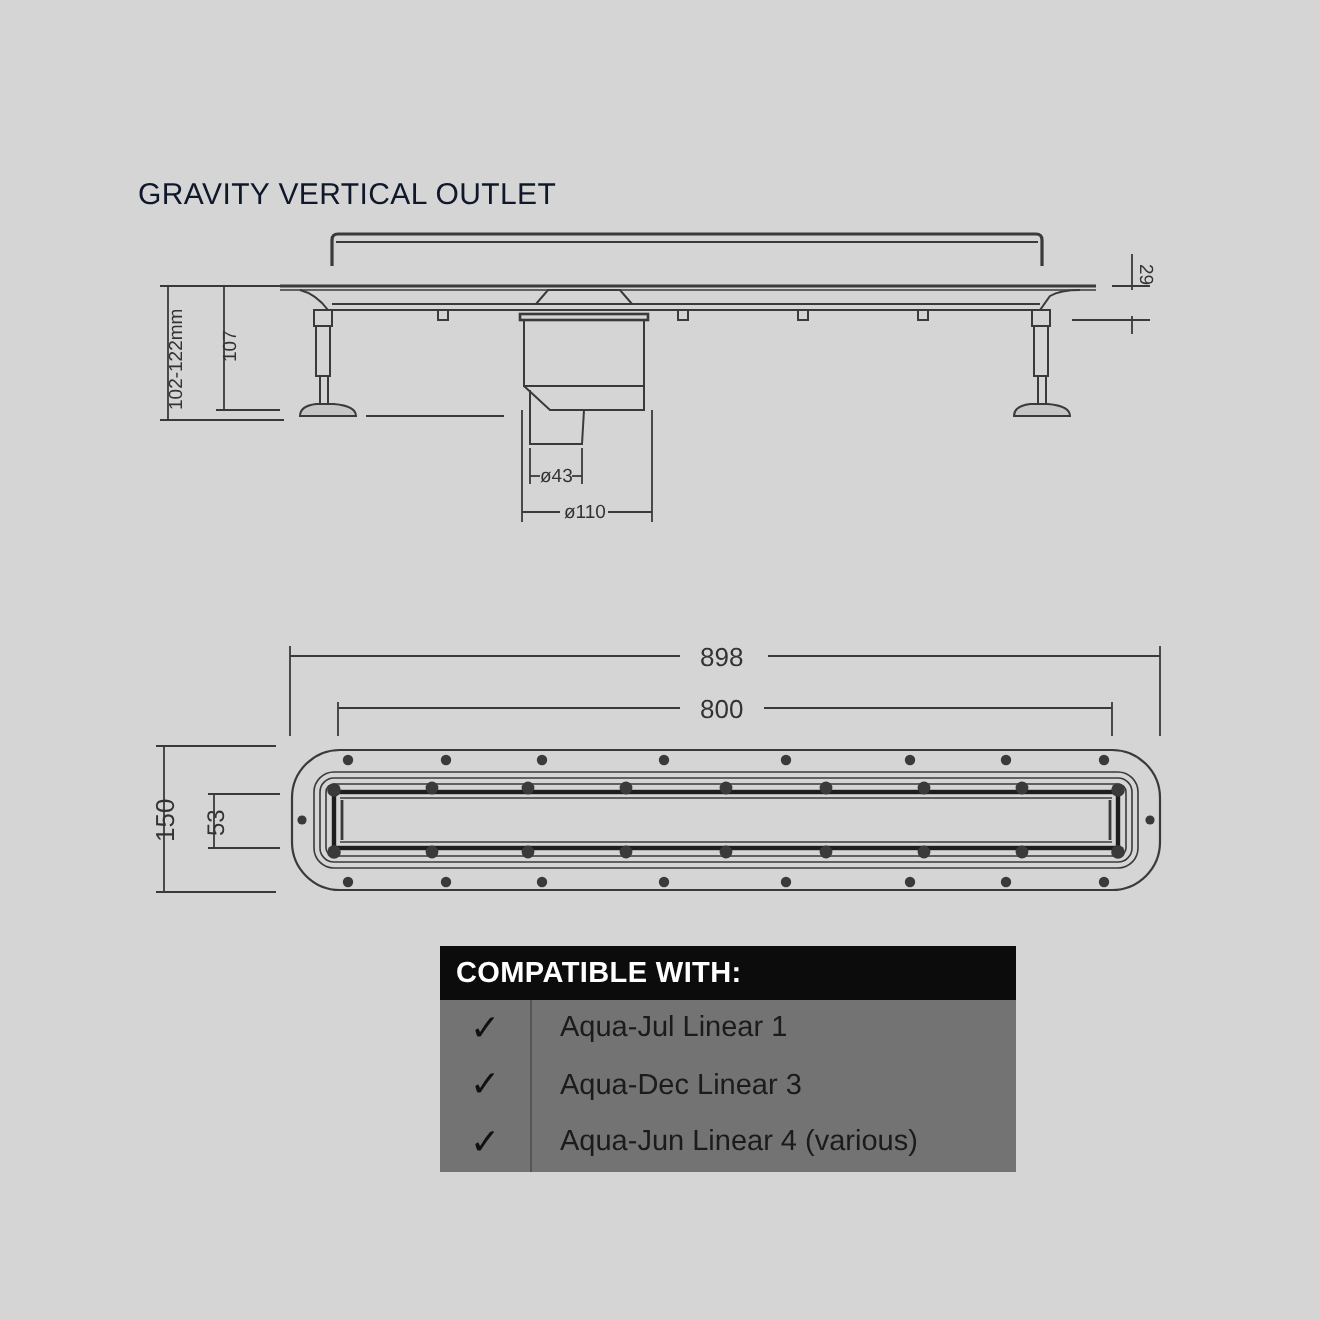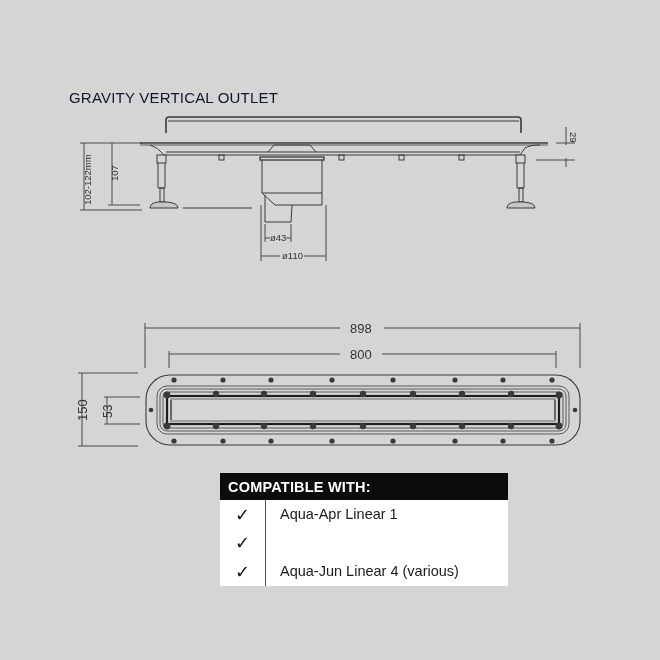--- a/index.html
+++ b/index.html
@@ -14,21 +14,21 @@
     .title {
       position: absolute; left: 69px; top: 89px;
       font-size: 15px; letter-spacing: 0.2px; color: #0f172a;
       font-family: "Liberation Sans", sans-serif;
     }
     svg.drawing { position: absolute; left: 0; top: 0; }
     .dimtxt { font-family: "Liberation Sans", sans-serif; fill: #333; }
     .compat {
       position: absolute; left: 220px; top: 473px;
       width: 288px; height: 113px;
-      background: #ffffff;
+      background: #737373;
     }
     .compat-head {
       background: #0c0c0c; color: #fff;
       height: 27px; line-height: 28px;
       font-family: "Liberation Sans", sans-serif;
       font-weight: bold; font-size: 14.5px;
       padding-left: 8px; letter-spacing: 0.2px;
     }
     .compat-body { position: relative; height: 86px; }
     .compat-divider {
@@ -198,23 +198,24 @@
   <text class="dimtxt" font-size="13" transform="translate(87,421) rotate(-90)">150</text>
   <text class="dimtxt" font-size="12" transform="translate(112,418) rotate(-90)">53</text>
 </svg>
 
 <div class="compat">
   <div class="compat-head">COMPATIBLE WITH:</div>
   <div class="compat-body">
     <div class="compat-divider"></div>
     <div class="compat-row">
       <span class="check">✓</span>
-      <span class="item-label">Aqua-Apr Linear 1</span>
+      <span class="item-label">Aqua-Jul Linear 1</span>
     </div>
     <div class="compat-row">
       <span class="check">✓</span>
+      <span class="item-label">Aqua-Dec Linear 3</span>
     </div>
     <div class="compat-row">
       <span class="check">✓</span>
       <span class="item-label">Aqua-Jun Linear 4 (various)</span>
     </div>
   </div>
 </div>
 
 </body></html>

